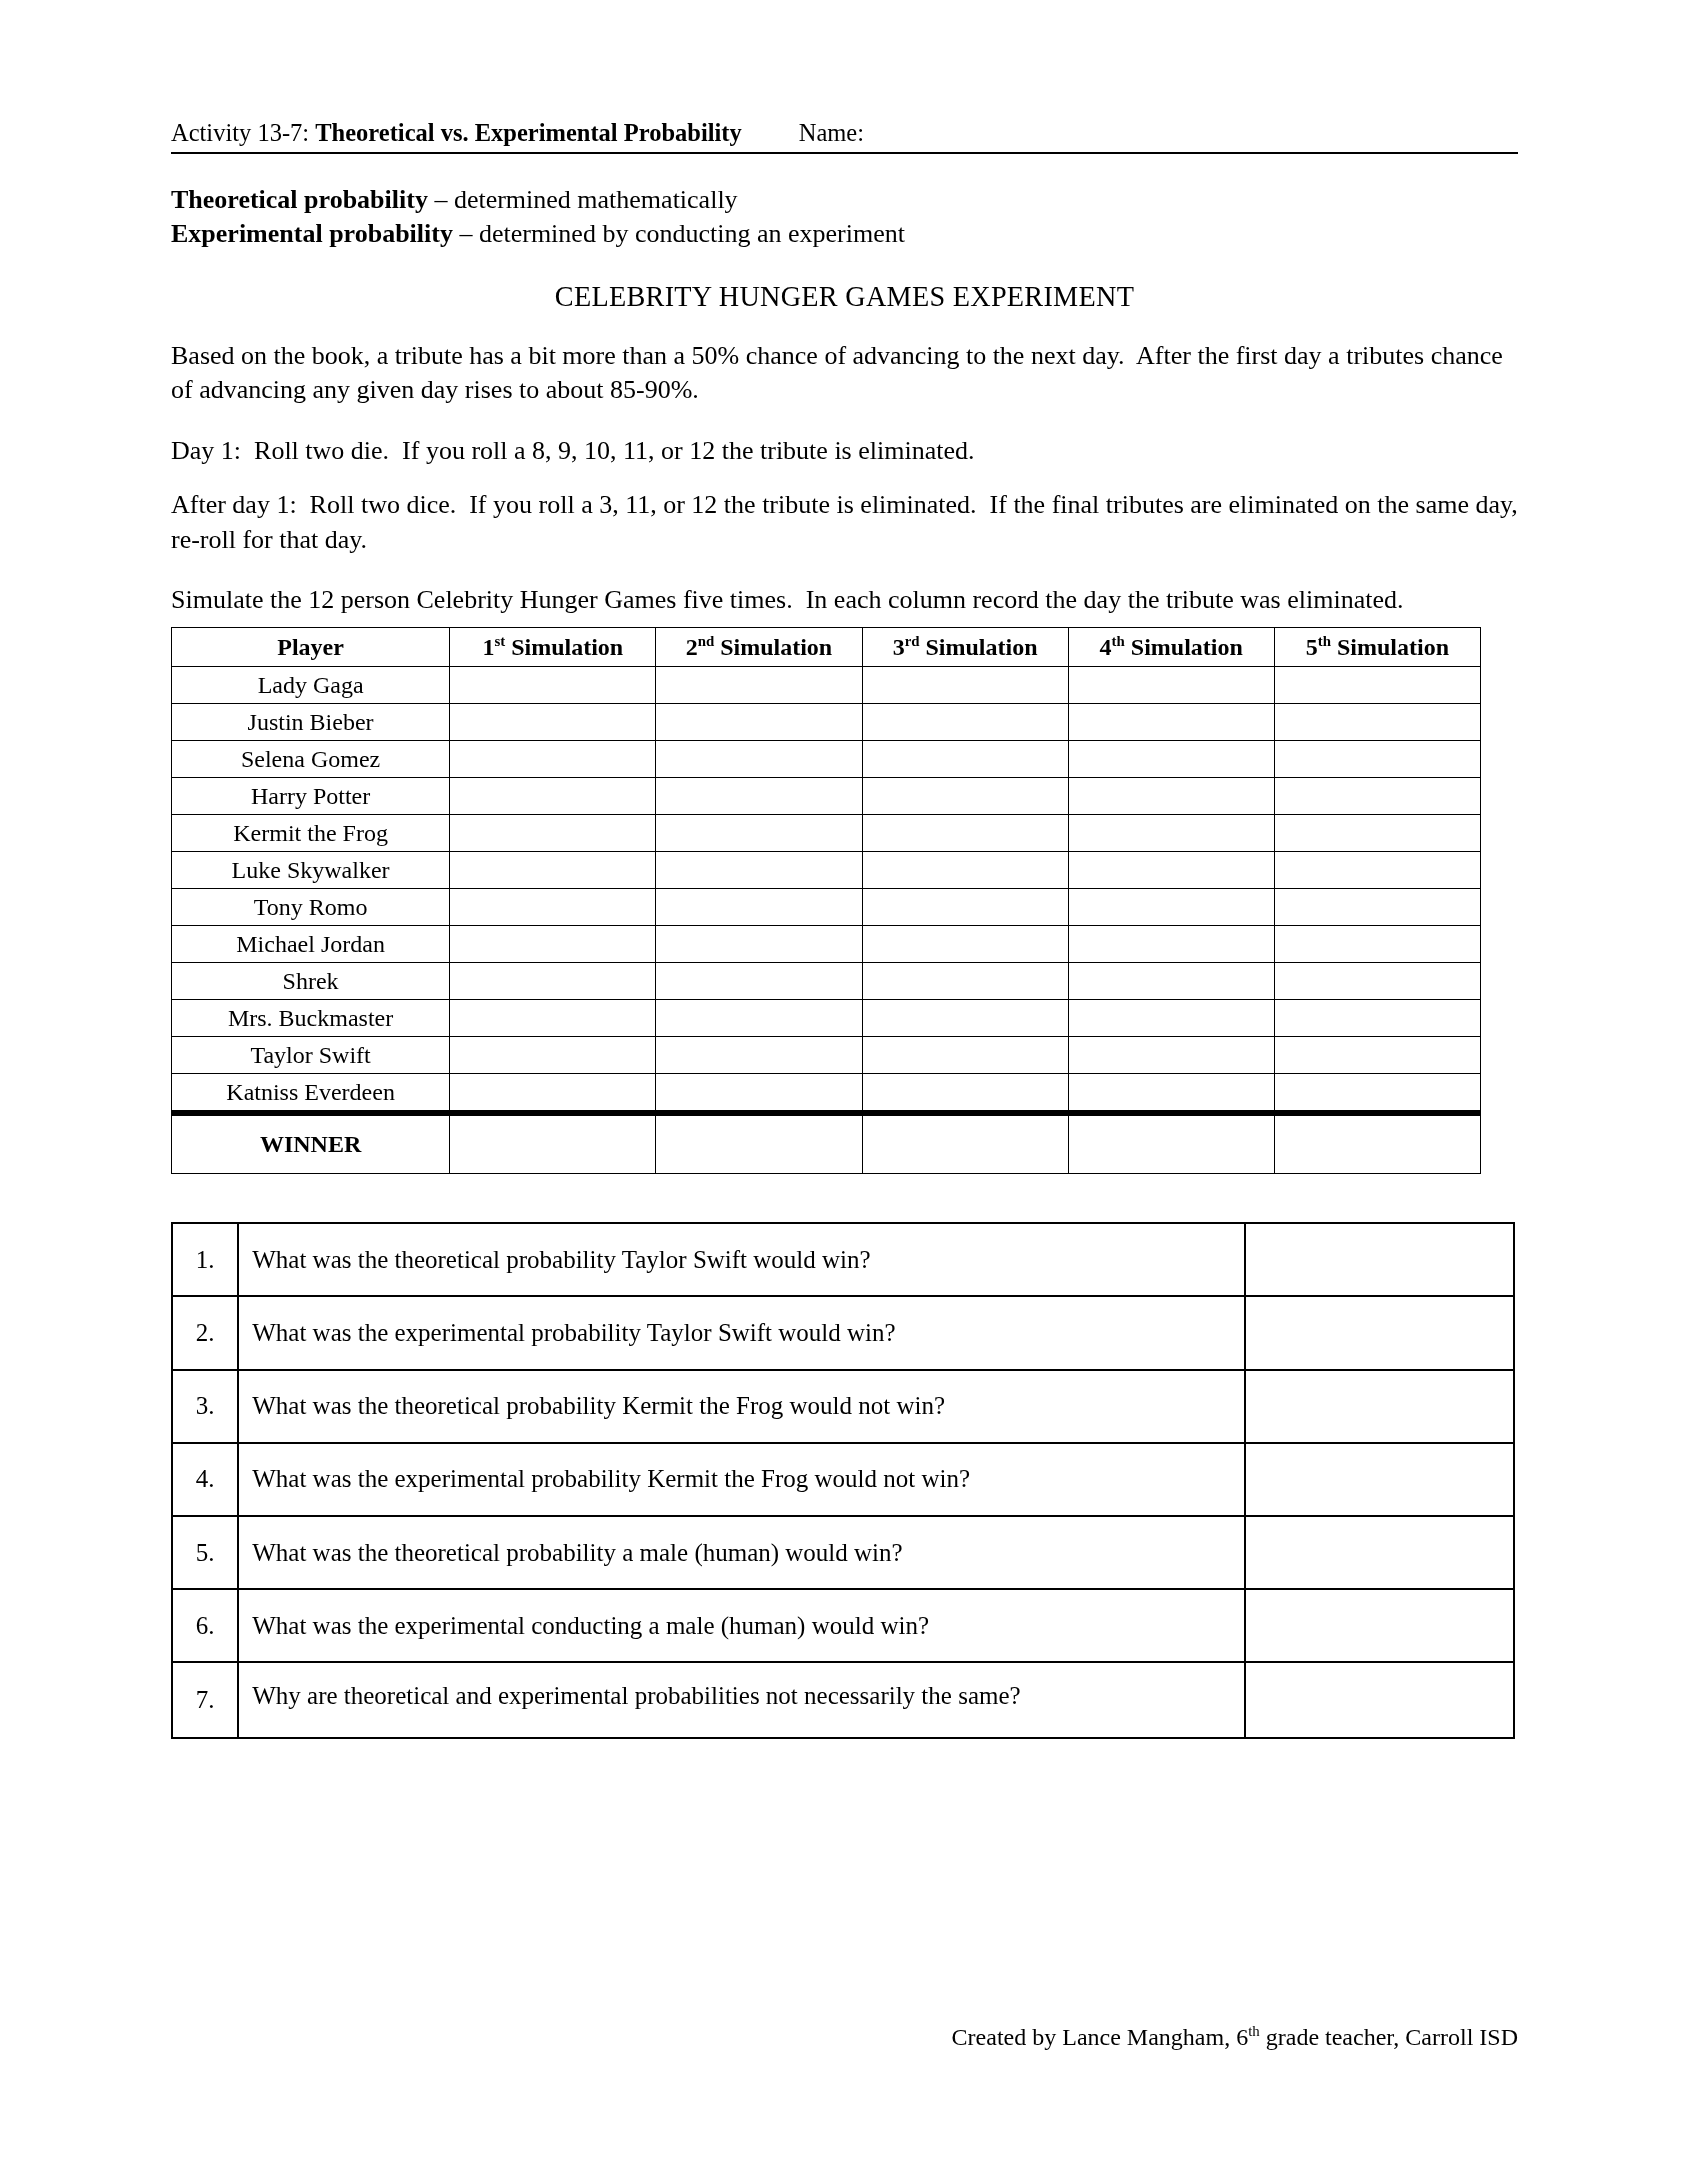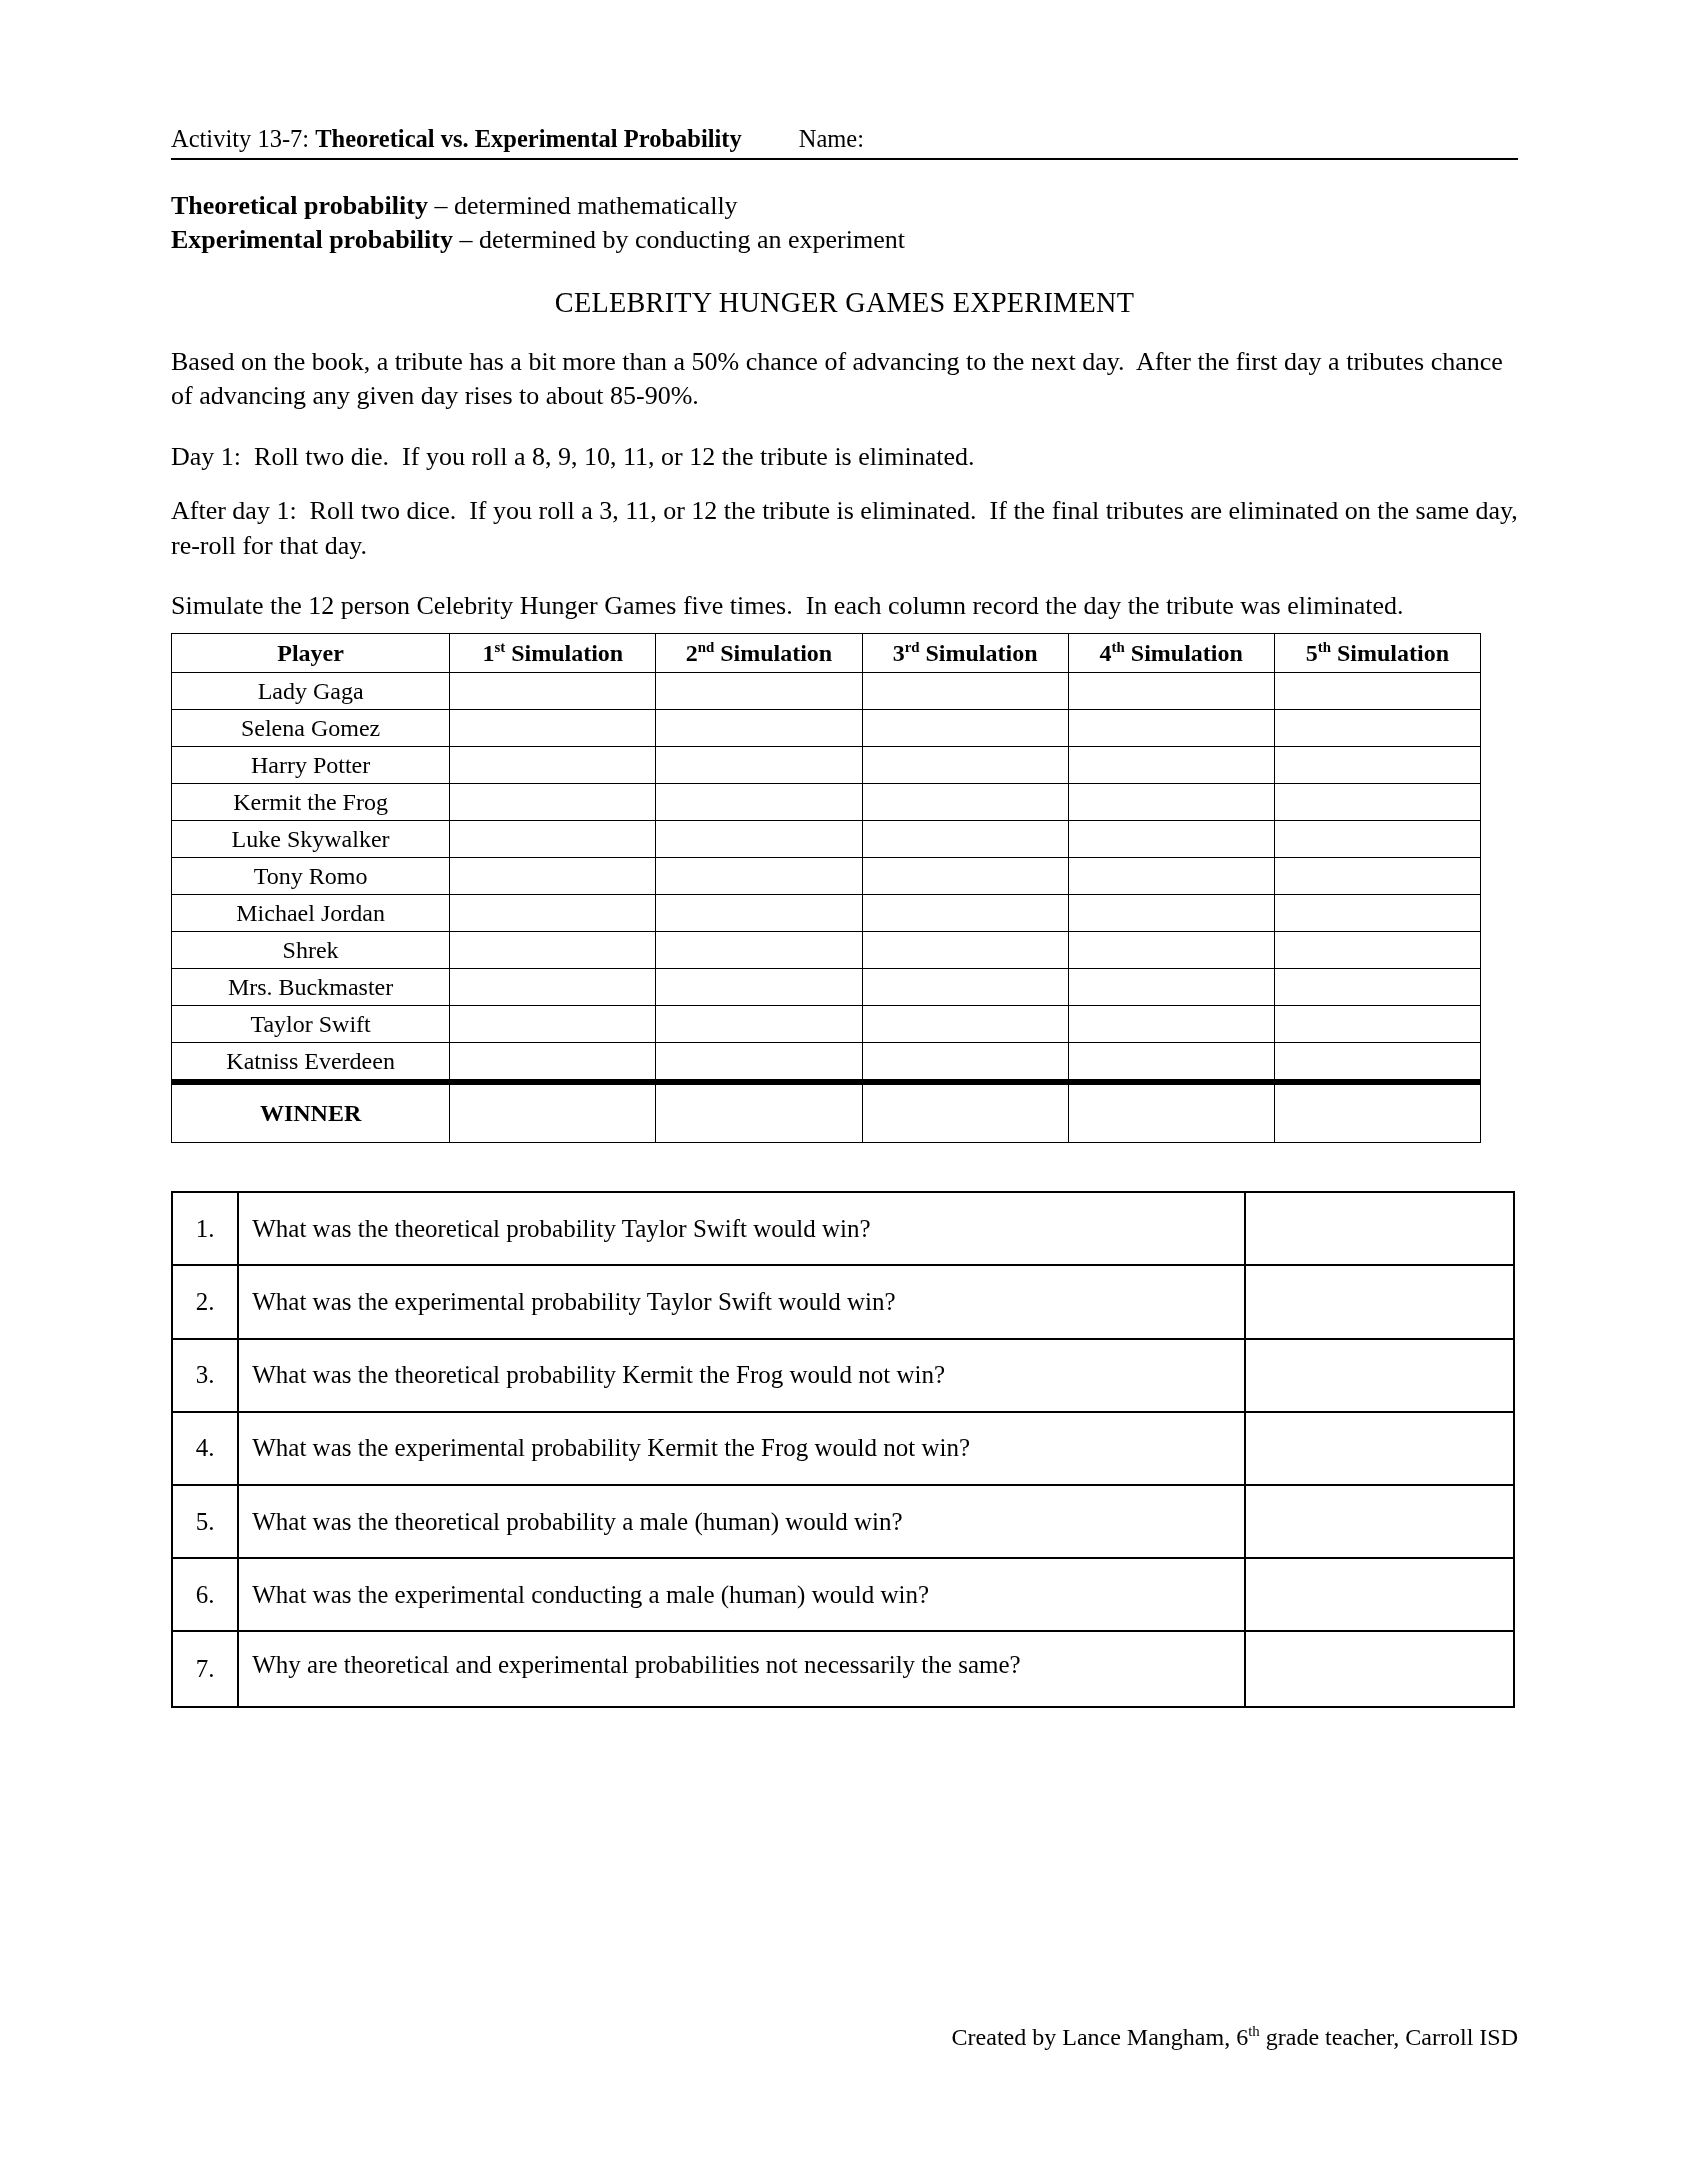--- a/index.html
+++ b/index.html
@@ -17,21 +17,21 @@
   .page {
     position: relative;
     width: 1687px;
     height: 2183px;
     box-sizing: border-box;
     padding: 0;
   }
   .content {
     position: absolute;
     left: 171px;
-    top: 125px;
+    top: 119px;
     width: 1347px;
   }
 
   
   .doc-header {
     display: flex;
     align-items: baseline;
     border-bottom: 2px solid #000;
     padding-bottom: 4px;
     font-size: 24.5px;
@@ -197,20 +197,28 @@
       <tbody>
         <tr>
           <td>Lady Gaga</td>
           <td></td>
           <td></td>
           <td></td>
           <td></td>
           <td></td>
         </tr>
         <tr>
+          <td>Justin Bieber</td>
+          <td></td>
+          <td></td>
+          <td></td>
+          <td></td>
+          <td></td>
+        </tr>
+        <tr>
           <td>Selena Gomez</td>
           <td></td>
           <td></td>
           <td></td>
           <td></td>
           <td></td>
         </tr>
         <tr>
           <td>Harry Potter</td>
           <td></td>

